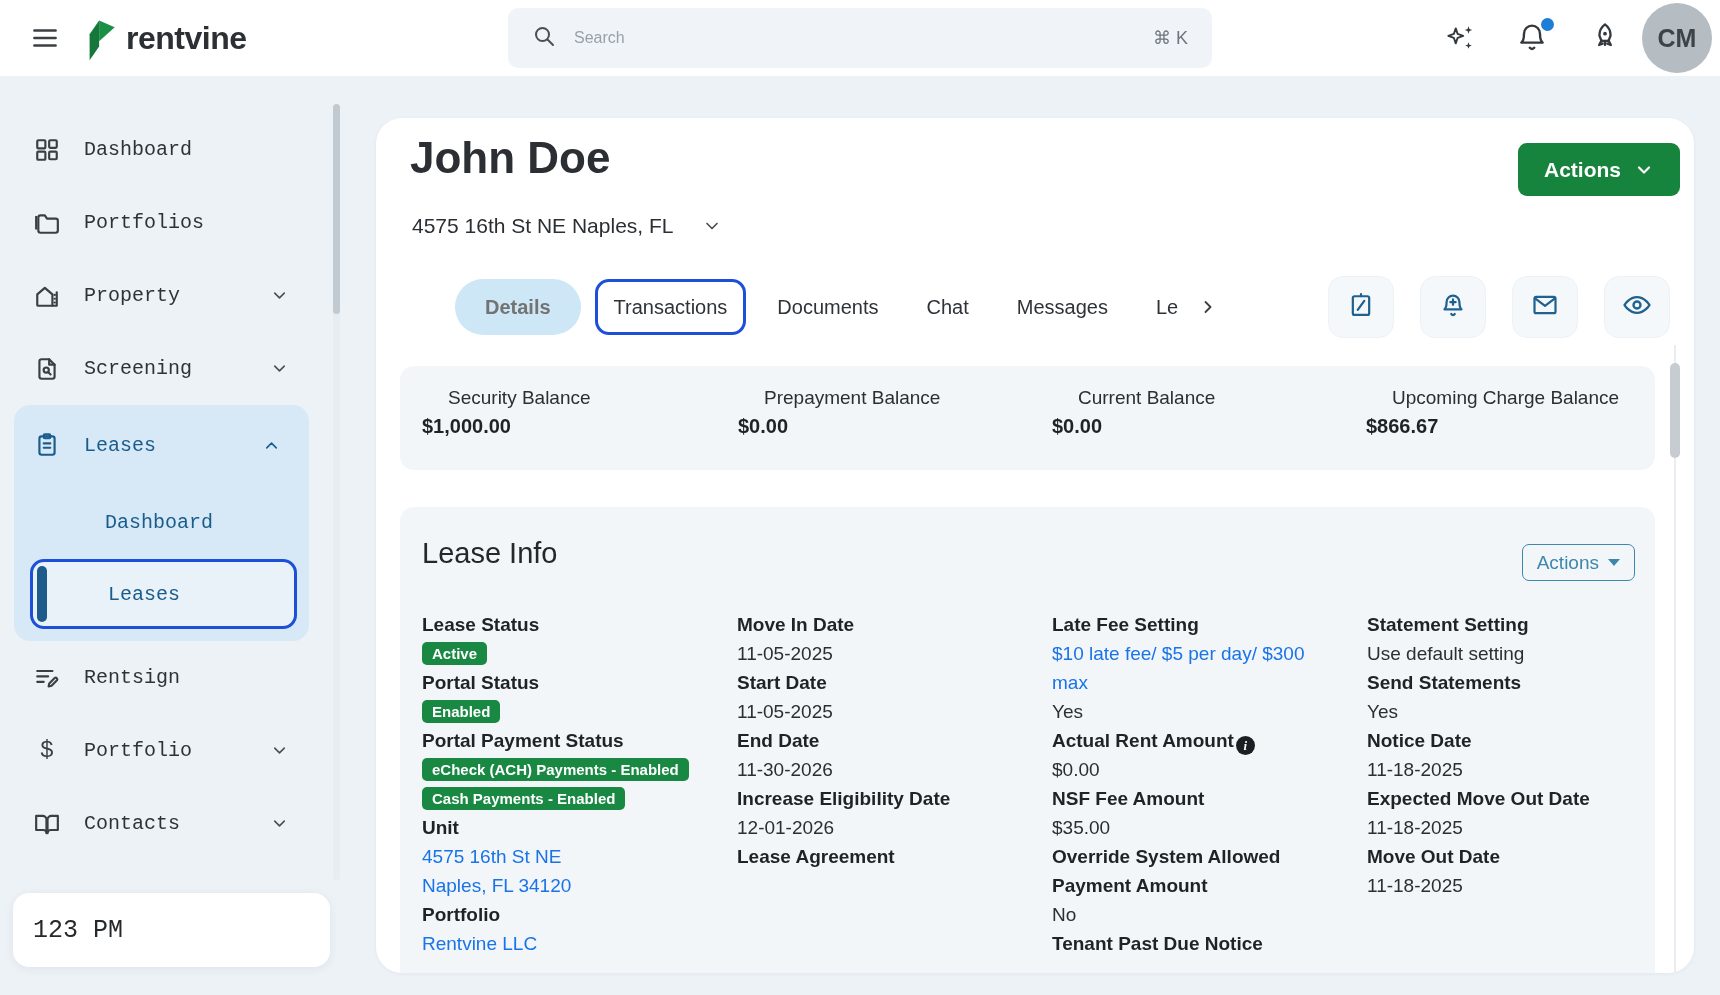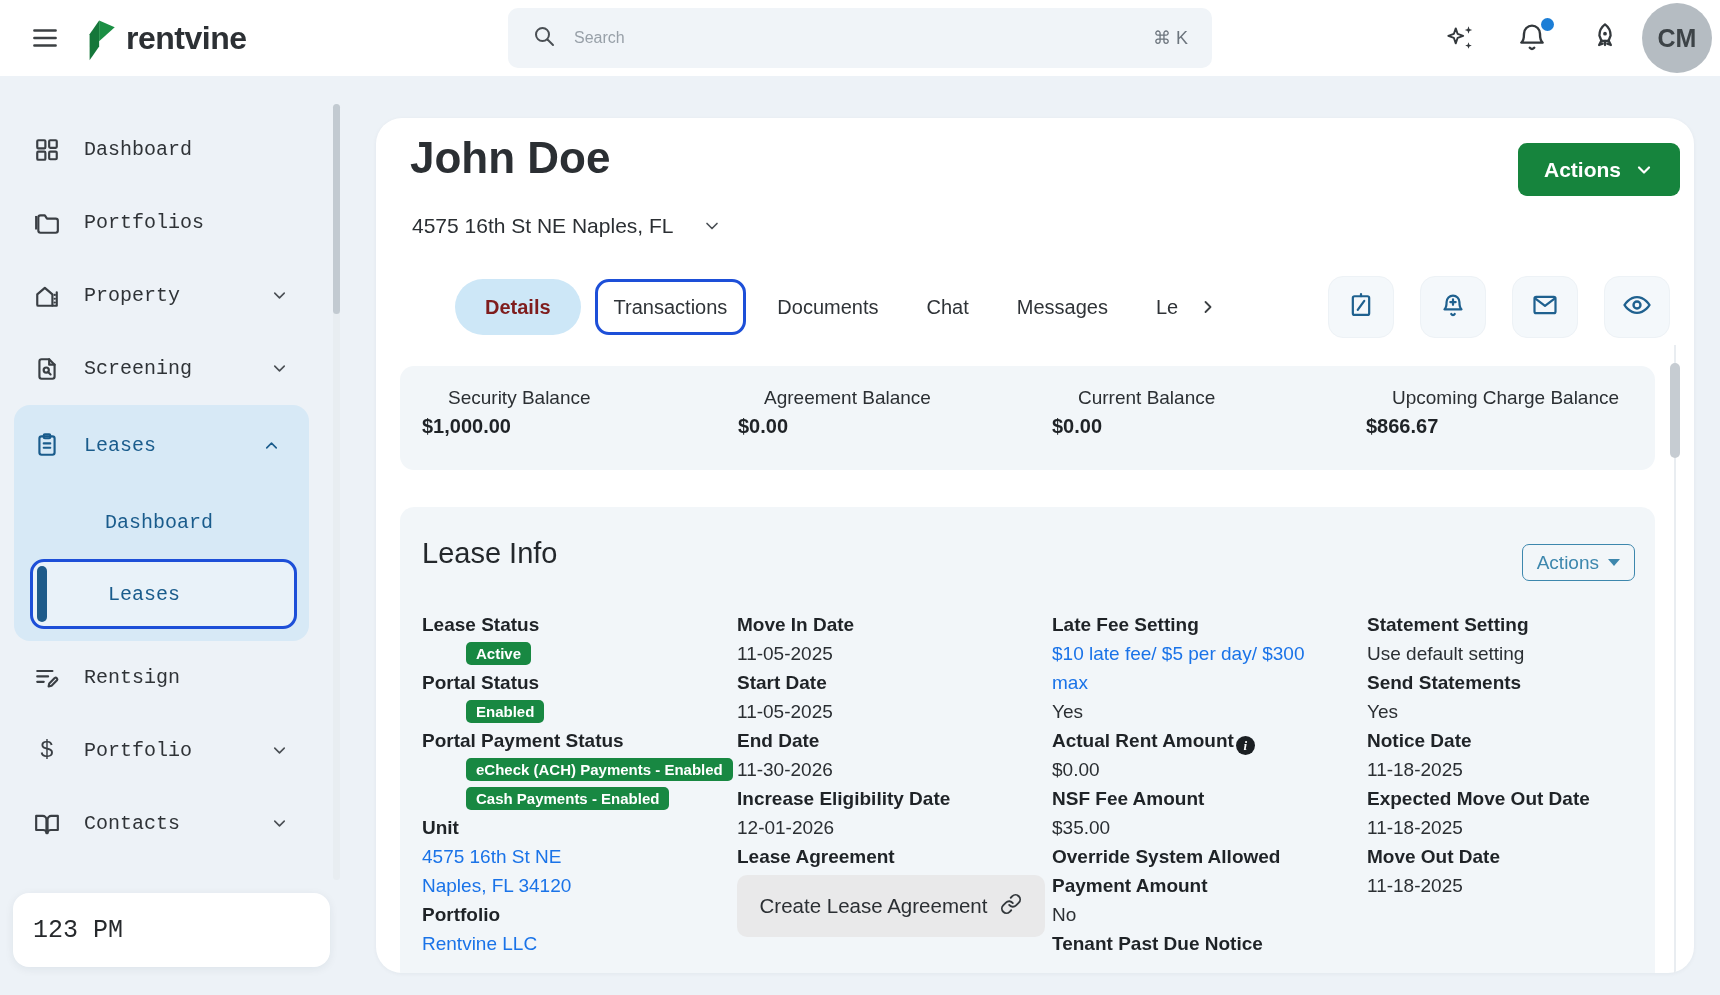--- a/index.html
+++ b/index.html
@@ -54,21 +54,21 @@
   .page-title{position:absolute;left:34px;top:12px;margin:0;font-size:44px;line-height:56px;font-weight:700;color:#2b2f33;}
   .addr-row{position:absolute;left:36px;top:96px;display:flex;align-items:center;gap:28px;
             font-size:21px;color:#2b2f33;cursor:pointer;}
   .addr-row .chev{color:#4a4f54;display:flex;}
   .btn-green{position:absolute;right:14px;top:25px;height:53px;padding:0 26px;background:#16843d;color:#fff;
              font-size:21px;font-weight:600;border:none;border-radius:9px;display:flex;align-items:center;gap:13px;
              cursor:pointer;font-family:"Liberation Sans",sans-serif;}
   .tabs-row{position:absolute;left:79px;top:158px;height:62px;display:flex;align-items:center;gap:14px;}
   .tab{padding:0 17px;height:56px;display:flex;align-items:center;font-size:20px;color:#2f3337;
        border-radius:14px;cursor:pointer;white-space:nowrap;}
-  .tab.active{background:#cde7f7;color:#7f1d1d;font-weight:600;border-radius:28px;padding:18px 30px;}
+  .tab.active{background:#cde7f7;color:#737373;font-weight:600;border-radius:28px;padding:18px 30px;}
   .tab.focused{border:3px solid #1d4fd8;background:#fff;padding:0 16px;}
   .tab.truncated{padding-right:4px;}
   .tab-scroll{color:#3c4043;display:flex;align-items:center;cursor:pointer;margin-left:2px;}
   .quick-actions{position:absolute;right:24px;top:158px;display:flex;gap:26px;}
   .qa-btn{width:66px;height:62px;background:#f4f8fb;border:1px solid #edf2f6;border-radius:15px;
           display:flex;align-items:center;justify-content:center;color:#1f618f;cursor:pointer;}
 
   
   .panel{background:#f2f6f9;border-radius:14px;}
   .balance-panel{position:absolute;left:24px;top:248px;width:1255px;height:104px;display:grid;
@@ -84,21 +84,21 @@
               border-top:7px solid #3d87ad;}
   .lease-grid{position:absolute;left:22px;right:22px;top:103px;display:grid;
               grid-template-columns:315px 315px 315px 1fr;}
   .f-label{font-size:19px;font-weight:700;color:#1f2327;line-height:29px;}
   .f-value{font-size:19px;color:#2b2f33;line-height:29px;}
   .col-3 .f-label{max-width:270px;}
   .col-3 .blue-link{max-width:290px;}
   .blue-link{display:block;color:#1a73e8;font-size:19px;line-height:29px;text-decoration:none;cursor:pointer;}
   .badge-line{height:29px;display:flex;align-items:center;}
   .badge{display:inline-block;background:#188842;color:#fff;font-size:15px;font-weight:700;
-         padding:3px 10px;border-radius:5px;line-height:17px;white-space:nowrap;margin-left:44px;}
+         padding:3px 10px;border-radius:5px;line-height:17px;white-space:nowrap;}
   .create-btn{margin-top:4px;width:308px;height:62px;background:#e9e9ea;border:none;border-radius:10px;
               font-size:20.5px;color:#2b2f33;display:flex;align-items:center;justify-content:center;gap:13px;
               cursor:pointer;font-family:"Liberation Sans",sans-serif;}
   .info-dot{display:inline-flex;width:19px;height:19px;border-radius:50%;background:#1b1f23;color:#fff;
             font-size:13px;font-weight:700;font-style:italic;align-items:center;justify-content:center;
             margin-left:2px;vertical-align:-3px;font-family:"Liberation Serif",serif;}
   .content-scrollbar{position:absolute;right:14px;top:227px;height:628px;width:10px;}
   .content-scrollbar::before{content:"";position:absolute;left:4px;top:0;bottom:0;width:2px;background:#e9edf1;}
   .cs-thumb{position:absolute;left:0;top:18px;width:10px;height:95px;background:#c6ccd2;border-radius:6px;}
 </style>
@@ -348,21 +348,21 @@
         </span>
       </div>
     </div>
 
     <section class="panel balance-panel">
       <div>
         <div class="bal-label">Security Balance</div>
         <div class="bal-value">$1,000.00</div>
       </div>
       <div>
-        <div class="bal-label">Agreement Balance</div>
+        <div class="bal-label">Prepayment Balance</div>
         <div class="bal-value">$0.00</div>
       </div>
       <div>
         <div class="bal-label">Current Balance</div>
         <div class="bal-value">$0.00</div>
       </div>
       <div>
         <div class="bal-label">Upcoming Charge Balance</div>
         <div class="bal-value">$866.67</div>
       </div>
@@ -403,29 +403,20 @@
         <div class="col-2">
           <div class="f-label">Move In Date</div>
           <div class="f-value">11-05-2025</div>
           <div class="f-label">Start Date</div>
           <div class="f-value">11-05-2025</div>
           <div class="f-label">End Date</div>
           <div class="f-value">11-30-2026</div>
           <div class="f-label">Increase Eligibility Date</div>
           <div class="f-value">12-01-2026</div>
           <div class="f-label">Lease Agreement</div>
-          <button class="create-btn">
-            <span>Create Lease Agreement</span>
-            <span>
-              <svg viewBox="0 0 24 24" width="22" height="22" fill="none" stroke="#33383c" stroke-width="2" stroke-linecap="round" stroke-linejoin="round">
-                  <path d="M10 13a5 5 0 0 0 7.54.54l3-3a5 5 0 0 0-7.07-7.07l-1.72 1.71"></path>
-                  <path d="M14 11a5 5 0 0 0-7.54-.54l-3 3a5 5 0 0 0 7.07 7.07l1.71-1.71"></path>
-                </svg>
-            </span>
-          </button>
         </div>
 
         <div class="col-3">
           <div class="f-label">Late Fee Setting</div>
           <a class="blue-link">$10 late fee/ $5 per day/ $300 max</a>
           <div class="f-value">Yes</div>
           <div class="f-label"><span>Actual Rent Amount</span><span class="info-dot">i</span></div>
           <div class="f-value">$0.00</div>
           <div class="f-label">NSF Fee Amount</div>
           <div class="f-value">$35.00</div>

